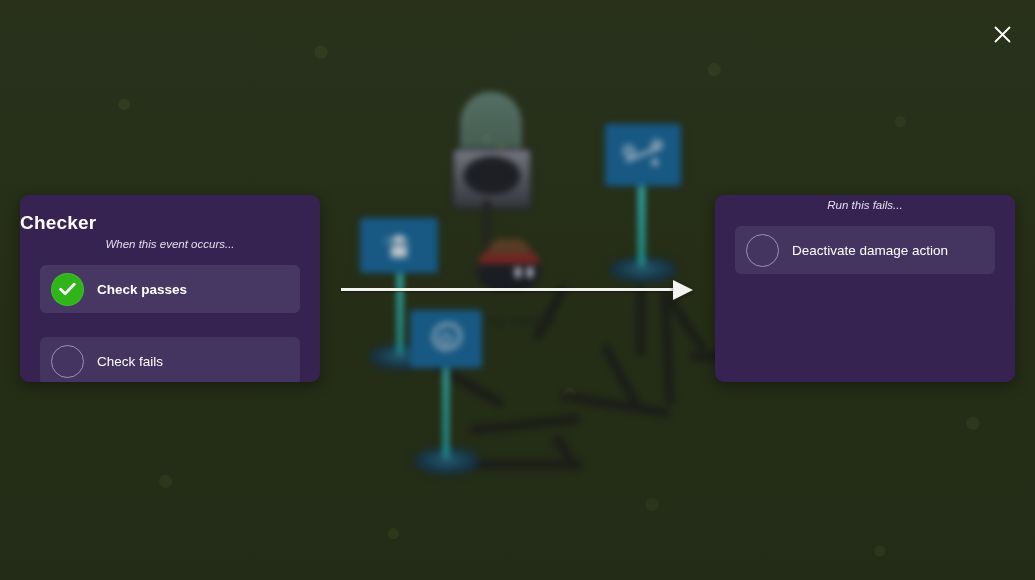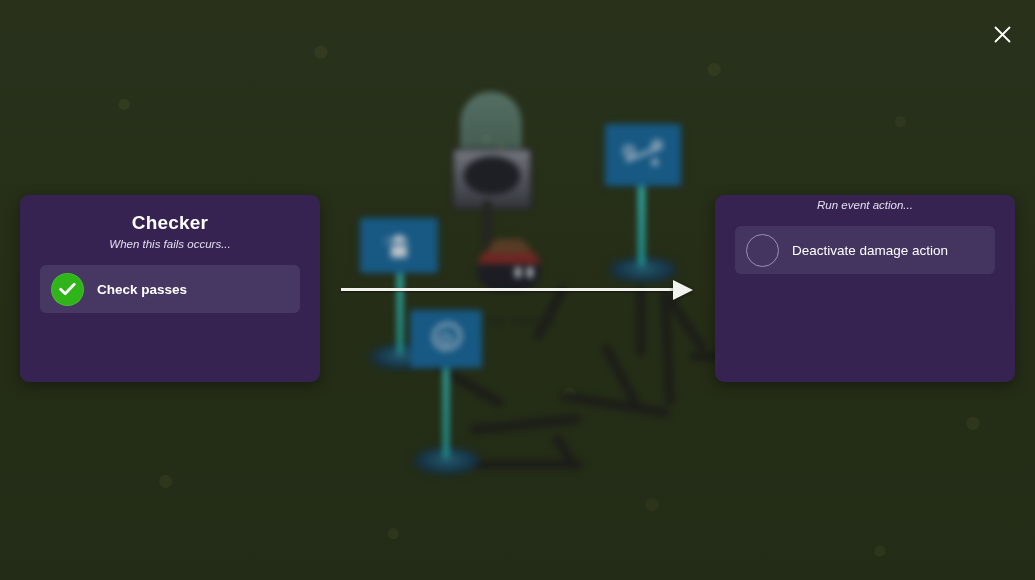--- a/index.html
+++ b/index.html
@@ -185,21 +185,20 @@
     background: #362351;
     border-radius: 9px;
     box-shadow: 0 4px 14px rgba(0,0,0,0.35);
     overflow: hidden;
   }
   .panel.left  { left: 20px; }
   .panel.right { left: 715px; }
 
   .panel-title {
     margin-top: 17px;
-    text-align: center;
     color: #ffffff;
     font-size: 19px;
     font-weight: bold;
     letter-spacing: 0.2px;
   }
   .panel-subtitle {
     margin-top: 4px;
     text-align: center;
     color: #e3ddf0;
     font-size: 11.5px;
@@ -336,38 +335,42 @@
     </svg>
   </div>
 
   <div id="arrow">
     <div class="shaft"></div>
     <div class="head"></div>
   </div>
 
   <div class="panel left">
     <div class="panel-title">Checker</div>
-    <div class="panel-subtitle">When this fails occurs...</div>
+    <div class="panel-subtitle">When this event occurs...</div>
     <div class="options">
 
       <div class="option-row selected">
         <div class="radio on">
           <svg class="tick" width="17" height="14" viewBox="0 0 17 14">
             <path d="M1.6 7.2l4.6 4.6L15.2 2.3" fill="none" stroke="#ffffff" stroke-width="2.8" stroke-linecap="round" stroke-linejoin="round"></path>
           </svg>
         </div>
         <div class="option-label">Check passes</div>
       </div>
 
+      <div class="option-row">
+        <div class="radio off"></div>
+        <div class="option-label">Check fails</div>
+      </div>
 
     </div>
   </div>
 
   <div class="panel right">
-    <div class="panel-subtitle">Run event action...</div>
+    <div class="panel-subtitle">Run this fails...</div>
     <div class="options">
 
 
       <div class="option-row">
         <div class="radio off"></div>
         <div class="option-label">Deactivate damage action</div>
       </div>
 
     </div>
   </div>

